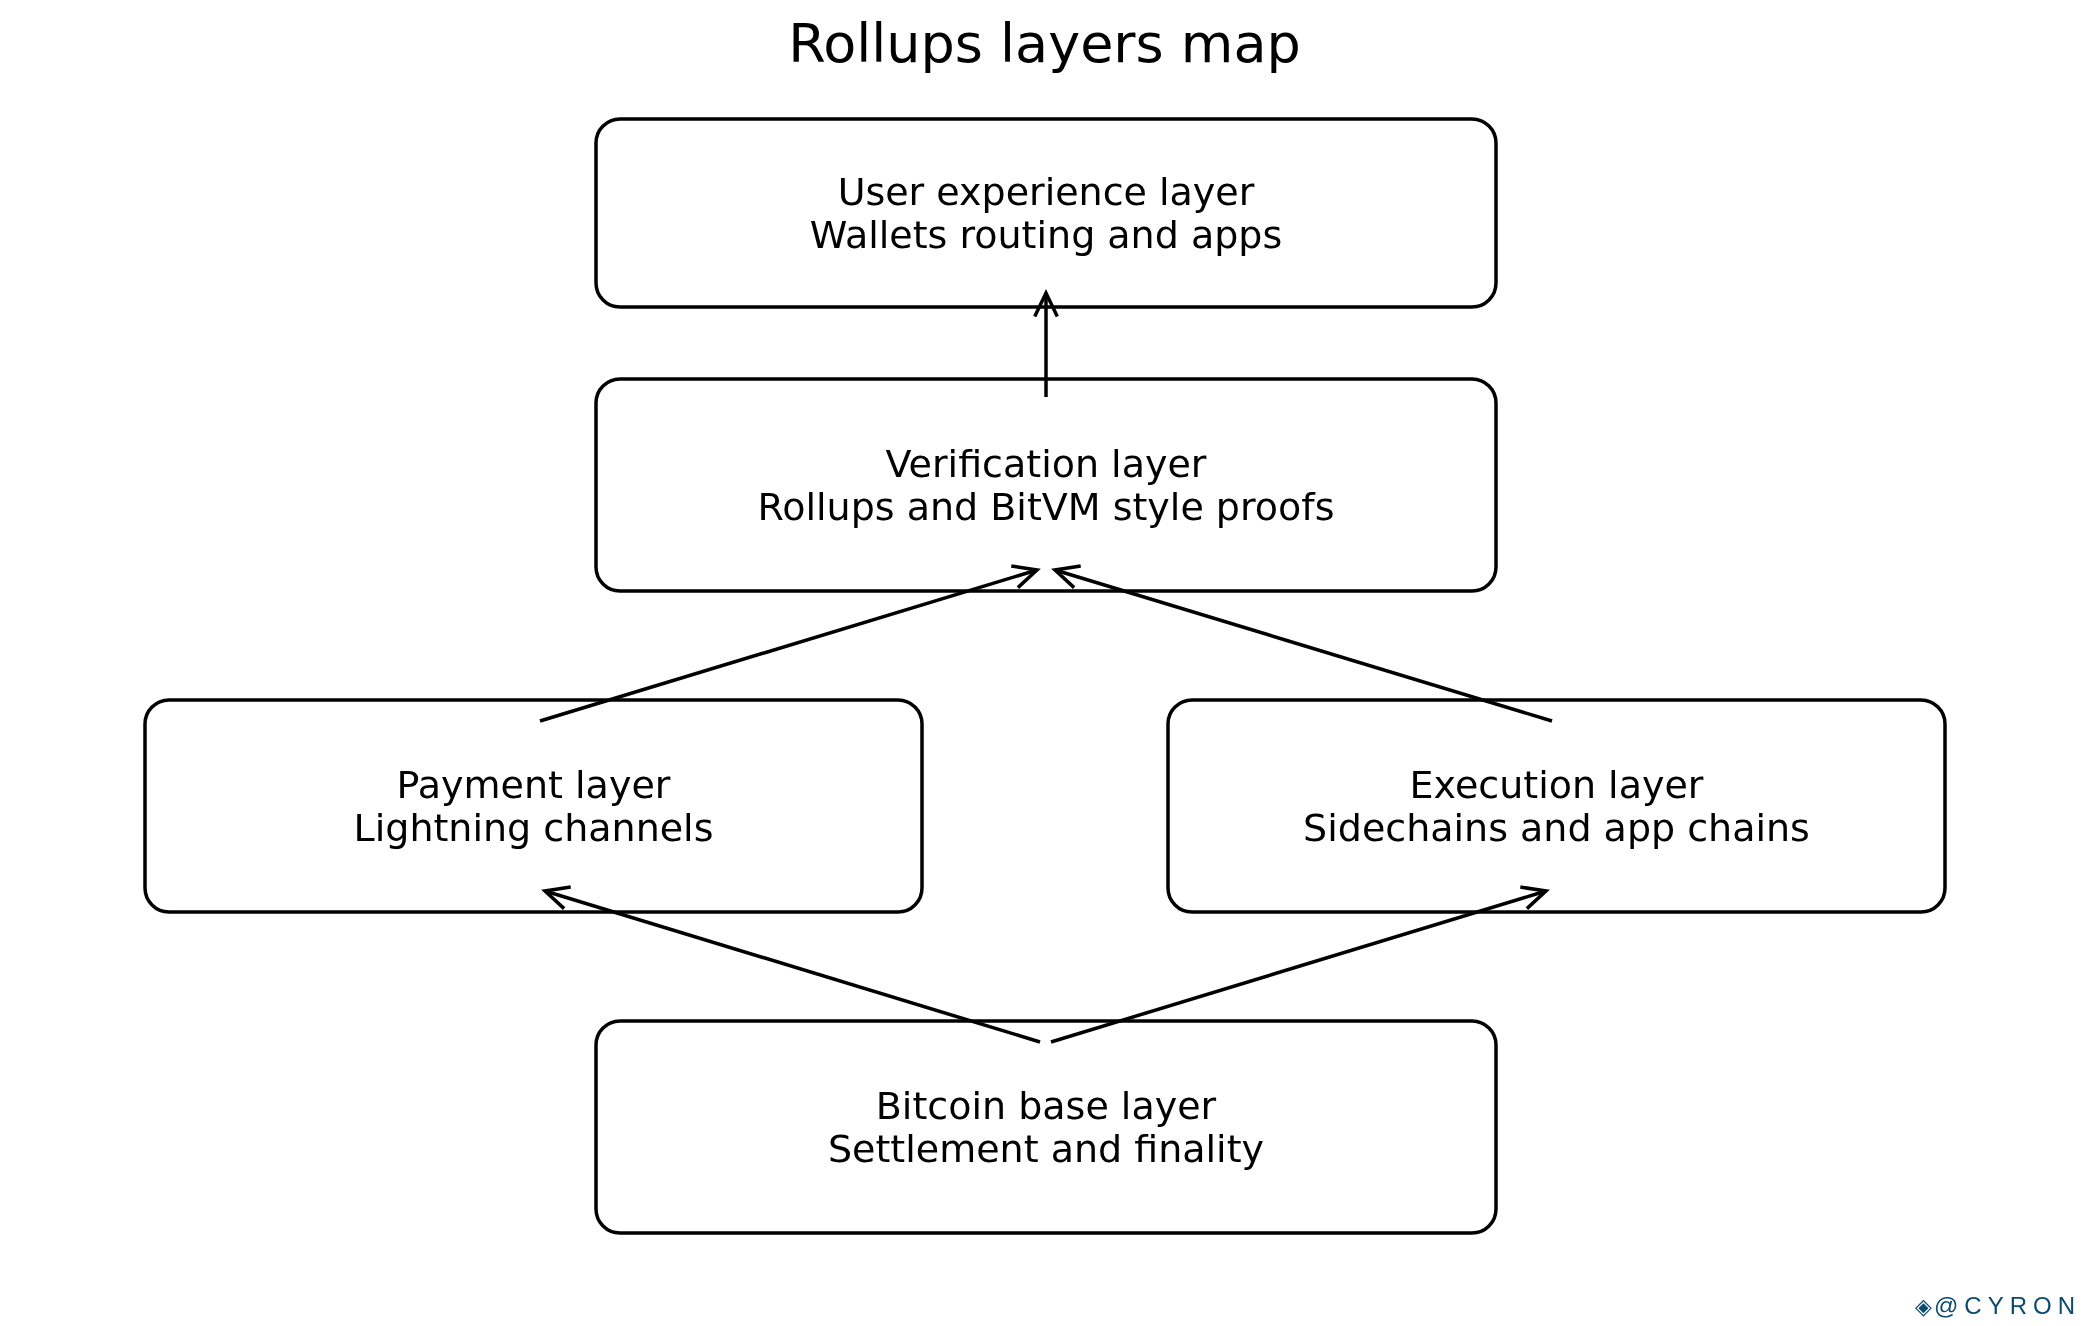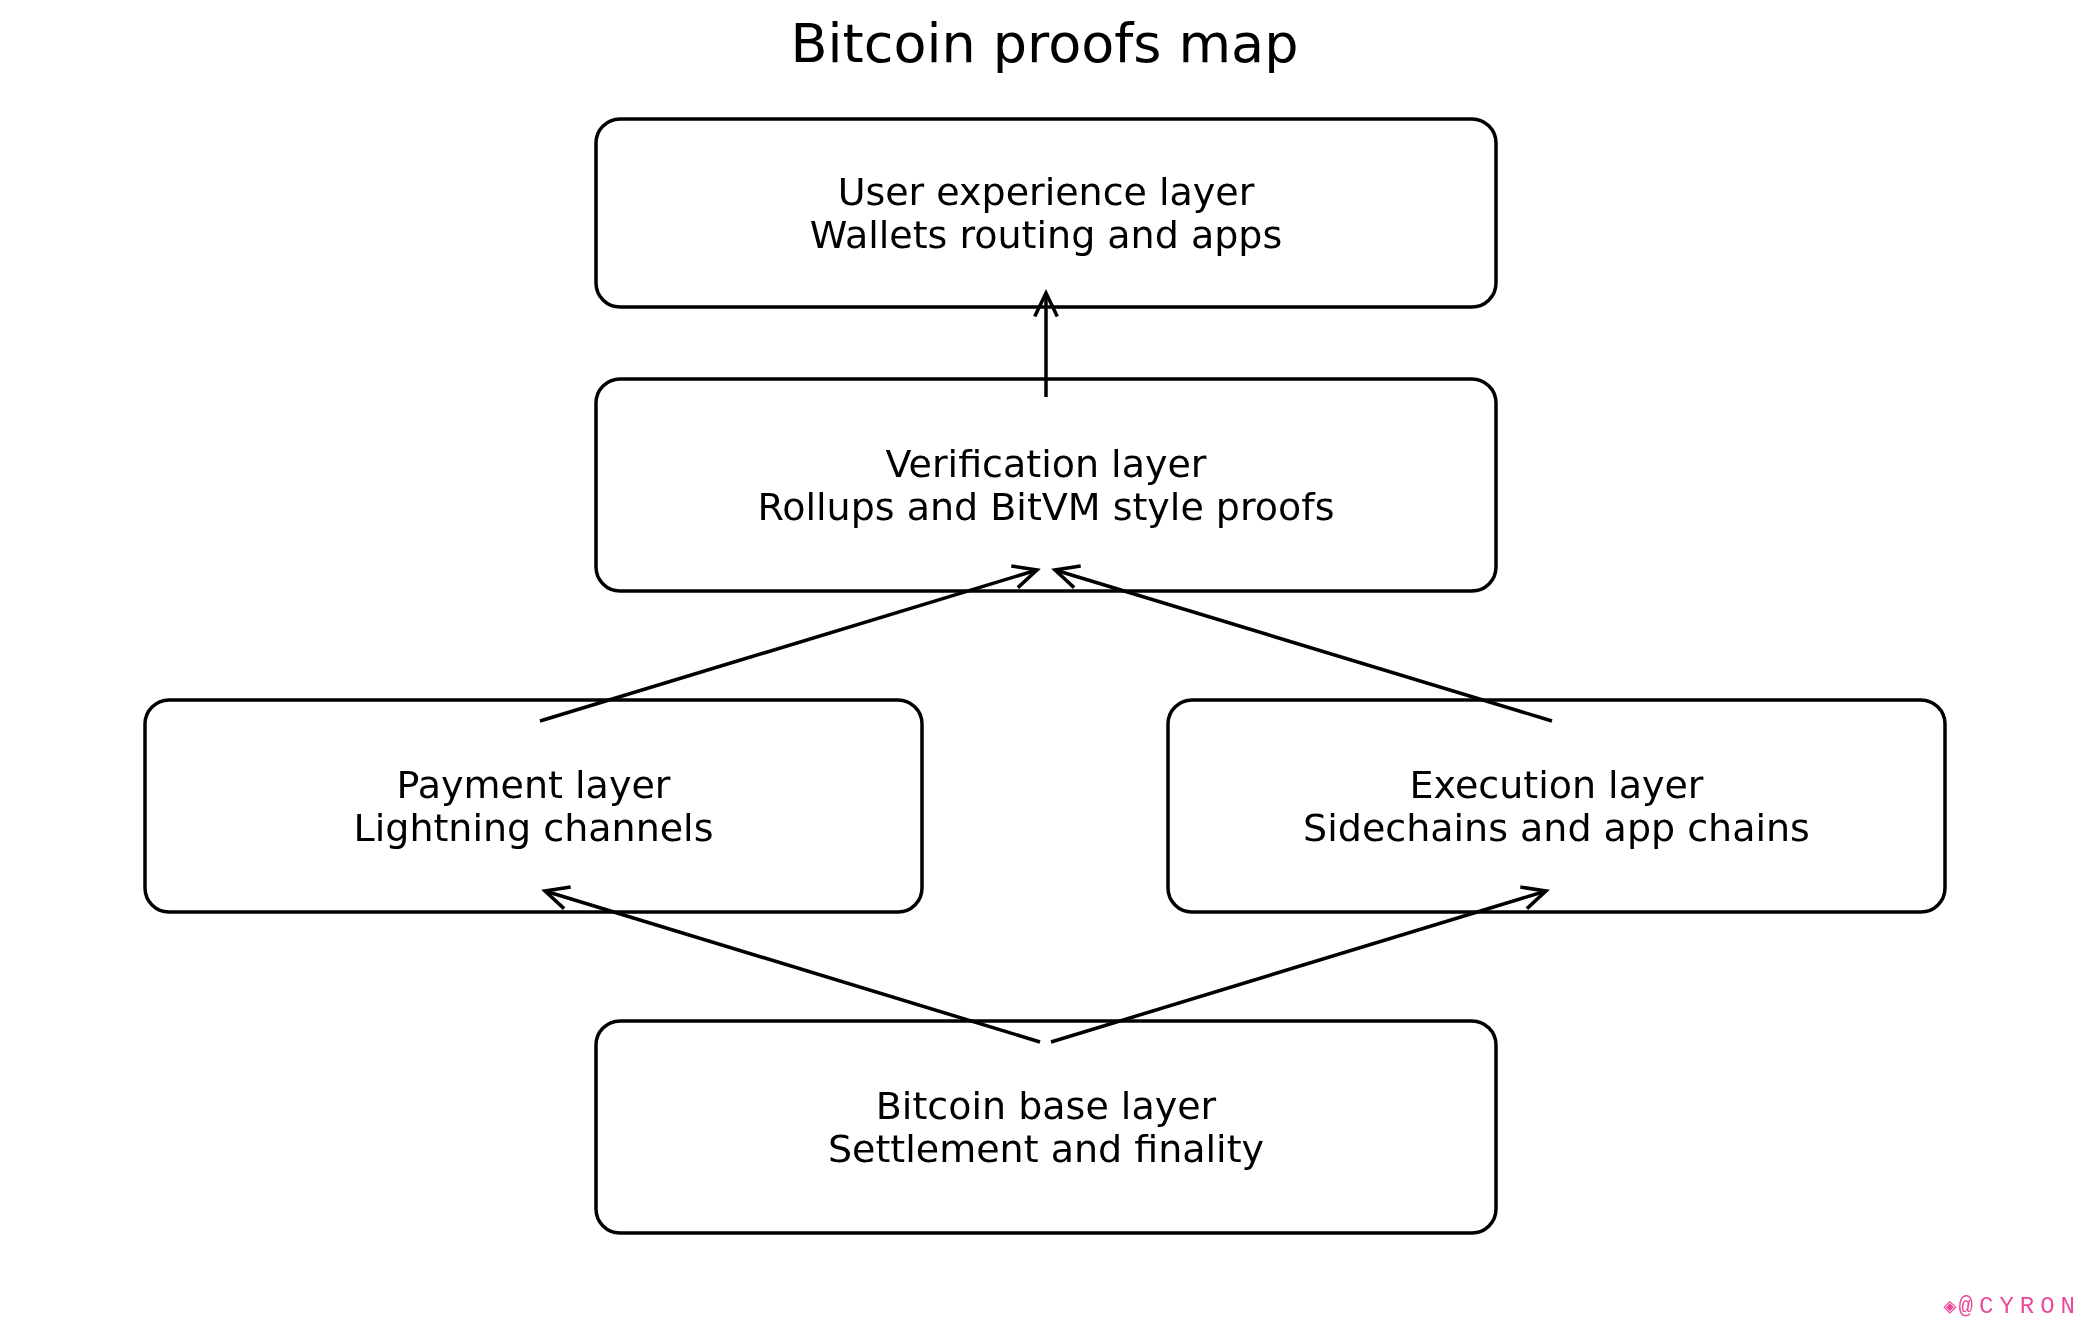--- a/index.html
+++ b/index.html
@@ -6,27 +6,27 @@
   body { width: 2089px; height: 1326px; position: relative; overflow: hidden;
          font-family: "DejaVu Sans", sans-serif; color: #000; }
   #title { position: absolute; left: 0; width: 2089px; top: 12px; text-align: center;
            font-size: 54px; font-family: "DejaVu Sans", sans-serif; }
   svg#diagram { position: absolute; left: 0; top: 0; }
   .box rect { fill: #ffffff; stroke: #000; stroke-width: 3.5; }
   .box text { font-family: "DejaVu Sans", sans-serif; font-size: 38px; fill: #000; }
   .edge { stroke: #000; stroke-width: 3.5; fill: none; stroke-linecap: butt; }
   .head { stroke: #000; stroke-width: 3.5; fill: none; stroke-linejoin: miter; }
   #watermark { position: absolute; right: 8px; bottom: 6px; font-size: 24px;
-               letter-spacing: 6px; color: #ec4899; font-family: Liberation Mono, monospace; }
+               letter-spacing: 6px; color: #0c4a6e; font-family: Liberation Sans, sans-serif; }
   #watermark .wm-icon { font-size: 22px; margin-right: 2px; letter-spacing: 0; }
 </style>
 </head>
 <body>
 
-<div id="title">Bitcoin proofs map</div>
+<div id="title">Rollups layers map</div>
 
 <svg id="diagram" width="2089" height="1326" viewBox="0 0 2089 1326" xmlns="http://www.w3.org/2000/svg">
   <g id="edges-layer"></g>
   <g id="nodes-layer">
       <g class="box">
         <rect x="596" y="119" width="900" height="188" rx="24" ry="24"></rect>
         <text x="1046" y="205" text-anchor="middle">User experience layer</text>
         <text x="1046" y="248" text-anchor="middle">Wallets routing and apps</text>
       </g>
       <g class="box">

